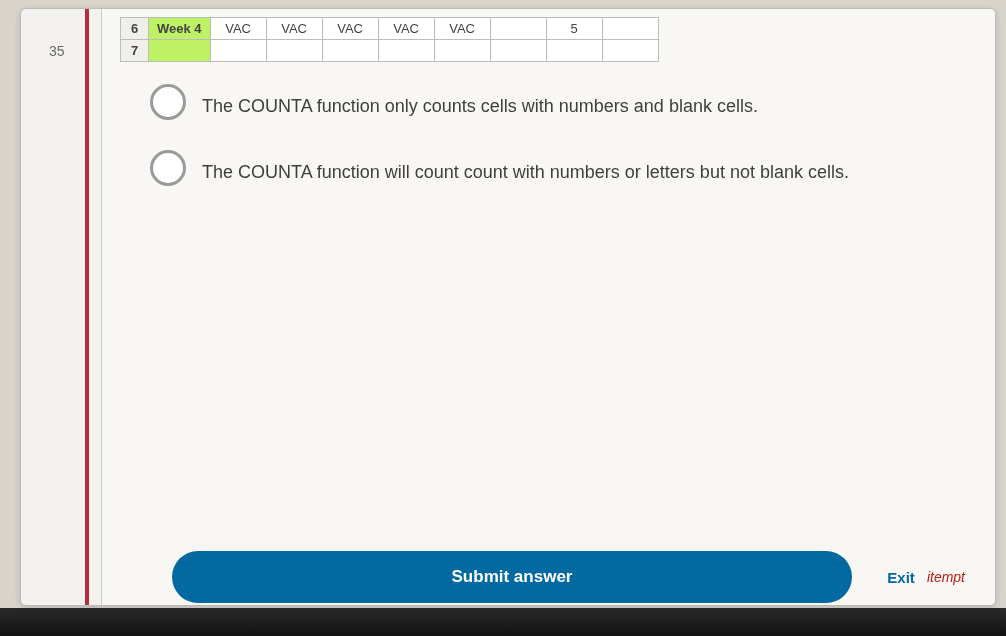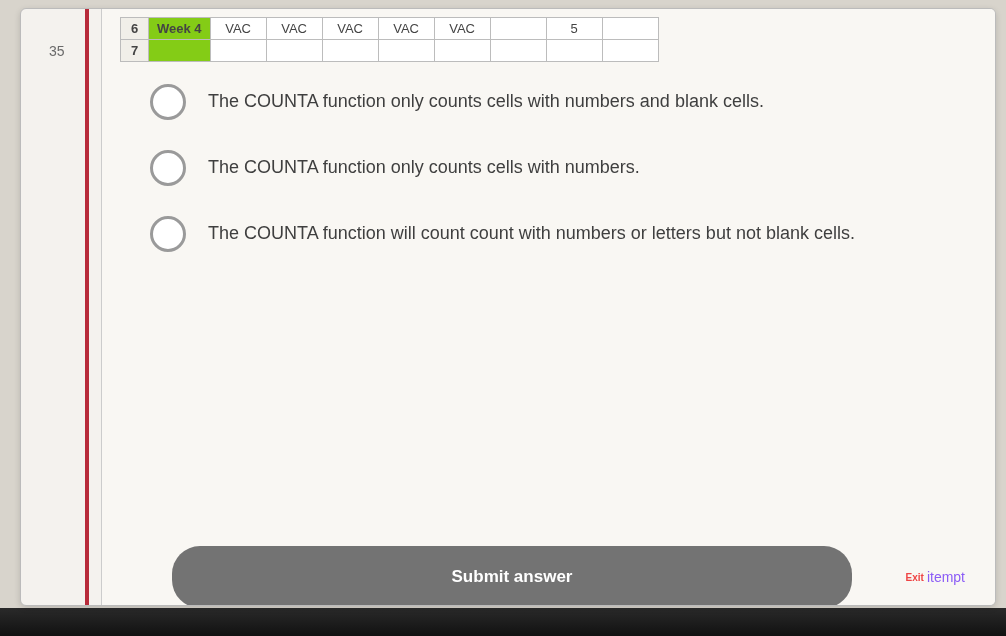--- a/index.html
+++ b/index.html
@@ -44,42 +44,42 @@
     background: #fff;
   }
   .spreadsheet th, .spreadsheet td {
     border: 1px solid #bcbcbc;
     padding: 3px 8px;
     min-width: 56px;
     text-align: center;
     color: #444;
   }
   .spreadsheet th {
-    background: #84cc16;
+    background: #bef264;
     font-weight: bold;
   }
   .spreadsheet .rownum {
     background: #f1efe9;
     font-weight: bold;
     min-width: 28px;
     width: 28px;
   }
   .question-text {
     margin: 22px 28px 10px 28px;
     font-size: 20px;
     color: #3a3a3a;
     line-height: 1.55;
   }
   .options {
     margin: 18px 40px 0 48px;
   }
   .option {
     display: flex;
-    align-items: center;
-    gap: 22px;
+    align-items: flex-end;
+    gap: 16px;
     margin-bottom: 28px;
     margin-top: 20px;
   }
   .radio {
     flex: 0 0 auto;
     width: 36px; height: 36px;
     border: 3px solid #9a9a9a;
     border-radius: 50%;
     background: #fff;
     margin-top: 2px;
@@ -94,39 +94,40 @@
     position: absolute;
     left: 0; right: 0; bottom: 0;
     height: 56px;
     display: flex;
     align-items: center;
     padding: 0 30px;
   }
   .submit-btn {
     flex: 1;
     max-width: 680px;
-    height: 62px;
-    background: #737373;
+    height: 52px;
+    background: #0369a1;
     color: #fff;
     border: none;
     border-radius: 28px;
     font-size: 17px;
     font-weight: bold;
     margin-left: 40px;
   }
   .exit-link {
     margin-left: auto;
-    margin-right: 3px;
-    color: #ef4444;
-    font-size: 10px;
+    margin-right: 12px;
+    color: #0369a1;
+    font-size: 15px;
     font-weight: bold;
   }
   .attempt {
-    color: #8b5cf6;
+    color: #b91c1c;
     font-size: 14px;
+    font-style: italic;
   }
   .taskbar {
     position: absolute;
     left: 0; right: 0; bottom: 0; height: 28px;
     background: linear-gradient(#2a2a2a, #111);
   }
 </style>
 </head>
 <body>
 
@@ -168,24 +169,20 @@
       </table>
 
 
     <div class="options">
       <div class="option">
         <div class="radio"></div>
         <div class="option-text">The COUNTA function only counts cells with numbers and blank cells.</div>
       </div>
       <div class="option">
         <div class="radio"></div>
-        <div class="option-text">The COUNTA function only counts cells with numbers.</div>
-      </div>
-      <div class="option">
-        <div class="radio"></div>
         <div class="option-text">The COUNTA function will count count with numbers or letters but not blank cells.</div>
       </div>
     </div>
 
     <div class="bottom-bar">
       <button class="submit-btn">Submit answer</button>
       <span class="exit-link">Exit</span>
       <span class="attempt">itempt</span>
     </div>
 

